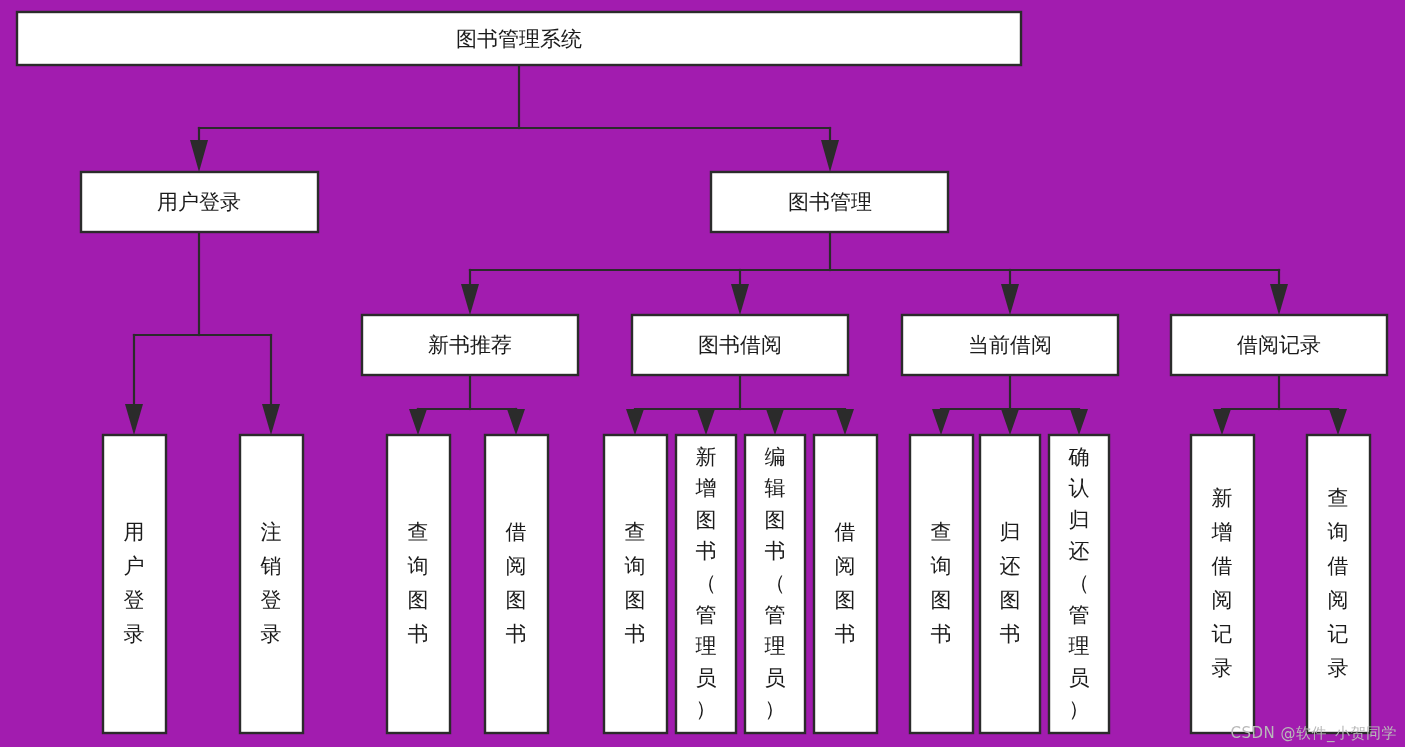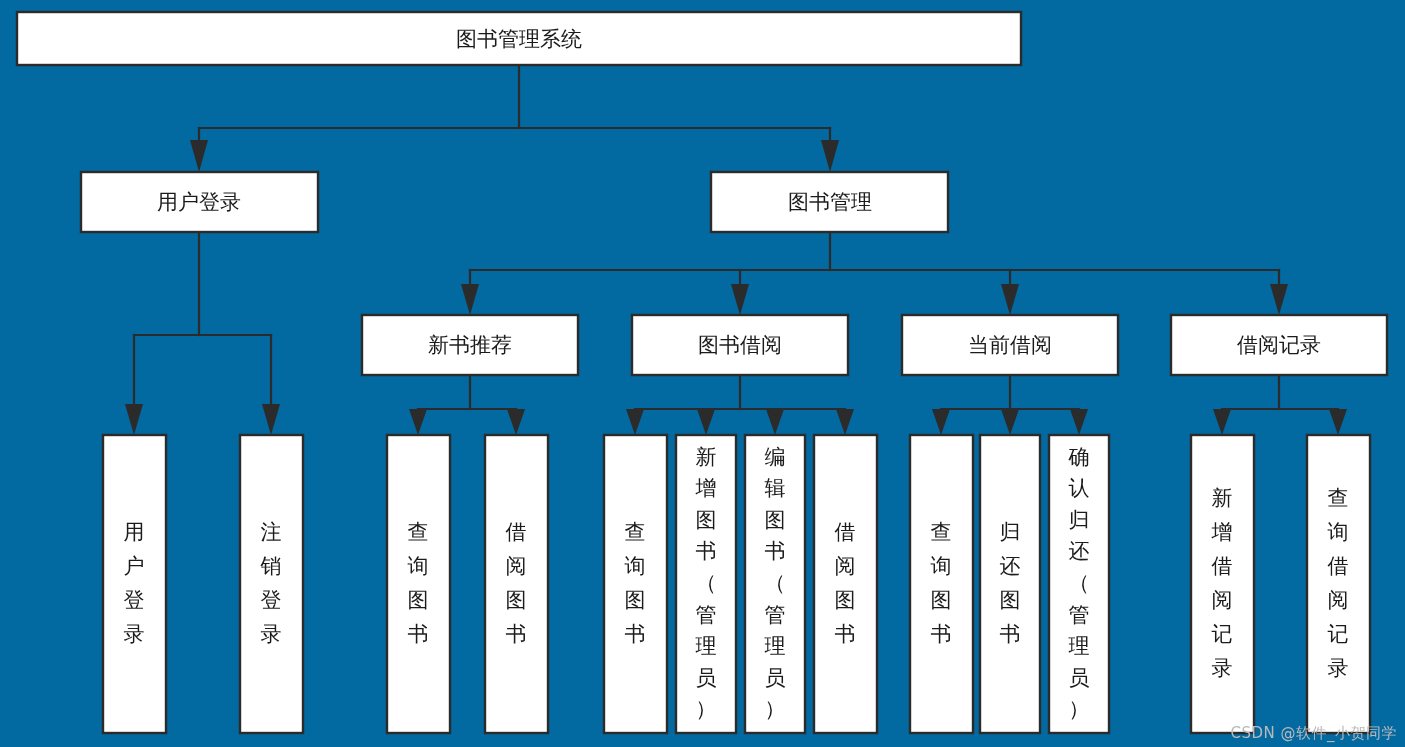--- a/index.html
+++ b/index.html
@@ -8,21 +8,21 @@
     padding: 0;
     background: #ffffff;
   }
   body {
     font-family: "DejaVu Sans", "Liberation Sans", sans-serif;
   }
   #diagram-root {
     position: relative;
     width: 1405px;
     height: 747px;
-    background: #0369a1;
+    background: #a21caf;
     overflow: hidden;
   }
   svg#tree-svg {
     position: absolute;
     left: 0;
     top: 0;
     width: 1405px;
     height: 747px;
     display: block;
   }

